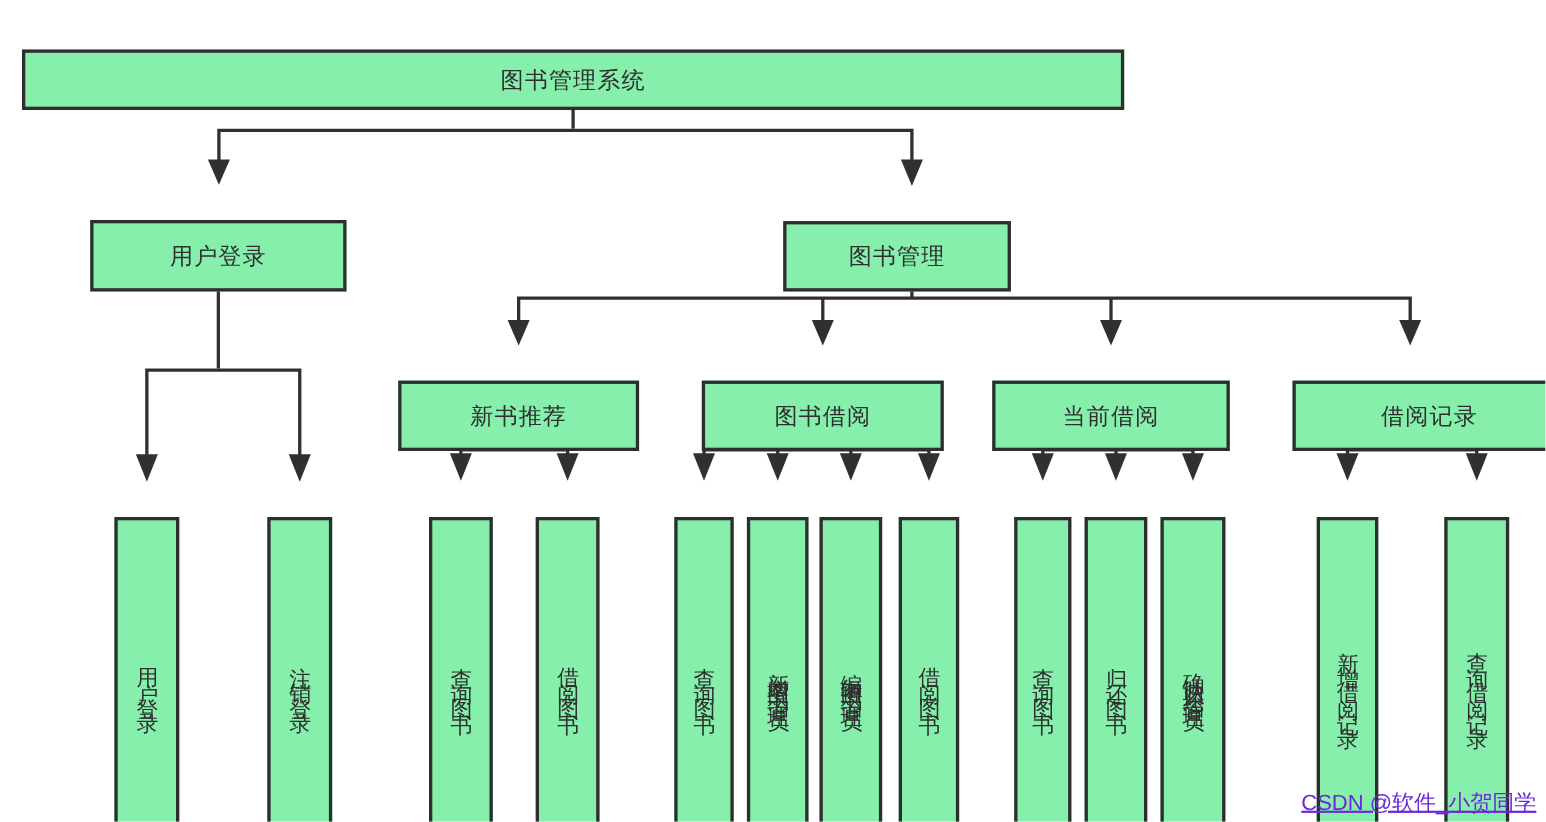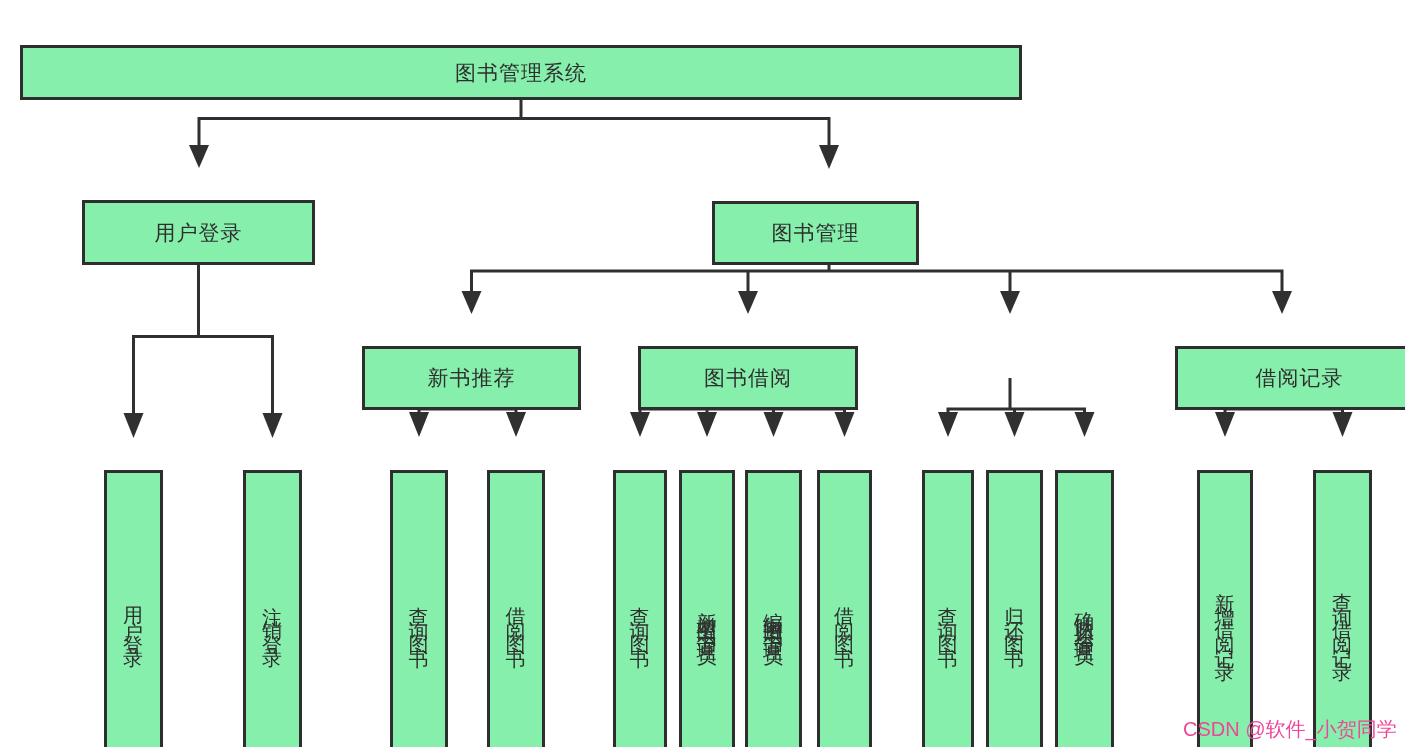--- a/index.html
+++ b/index.html
@@ -49,22 +49,23 @@
     display: inline-block;
   }
   .vbox span.long {
     letter-spacing: 5px;
   }
   .watermark {
     position: absolute;
     left: 1183px;
     top: 716px;
     font-size: 20px;
-    color: #ec4899;
+    color: #6d28d9;
     white-space: nowrap;
+    text-decoration: underline;
   }
 </style>
 </head>
 <body>
 
 <div class="canvas">
 
   <svg class="connector-layer" width="1405" height="747" viewBox="0 0 1405 747">
     <g stroke="#303030" stroke-width="3" fill="none">
 
@@ -127,20 +128,23 @@
   <div class="node hbox" style="left:712px; top:169px; width:207px; height:64px;">
     <span>图书管理</span>
   </div>
 
   <div class="node hbox" style="left:638px; top:314px; width:220px; height:64px;">
     <span>图书借阅</span>
   </div>
   <div class="node hbox" style="left:362px; top:314px; width:219px; height:64px;">
     <span>新书推荐</span>
   </div>
+  <div class="node hbox" style="left:902px; top:314px; width:216px; height:64px;">
+    <span>当前借阅</span>
+  </div>
   <div class="node hbox" style="left:1175px; top:314px; width:249px; height:64px;">
     <span>借阅记录</span>
   </div>
 
   <div class="node vbox" style="left:104px; top:438px; width:59px; height:297px;">
     <span>用户登录</span>
   </div>
   <div class="node vbox" style="left:243px; top:438px; width:59px; height:297px;">
     <span>注销登录</span>
   </div>

